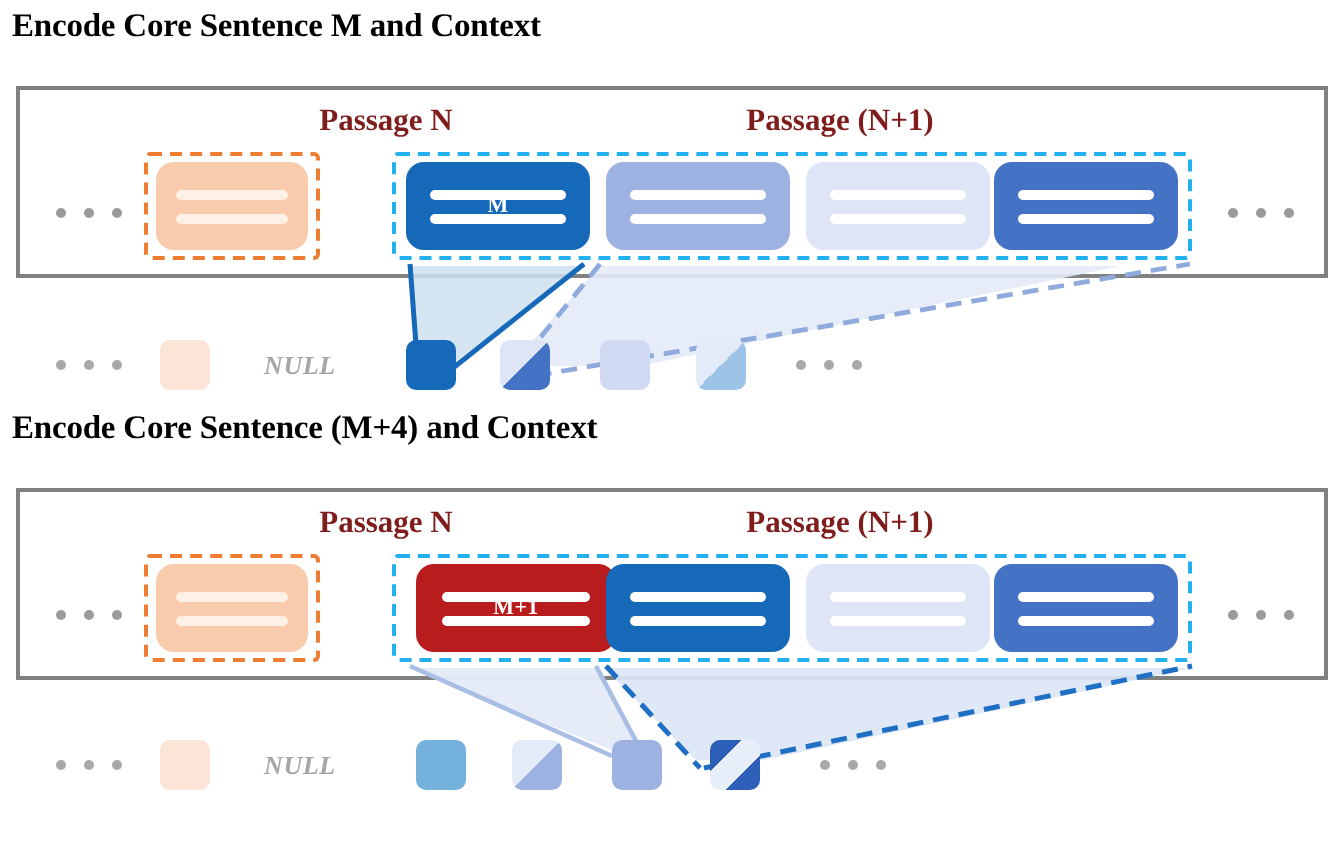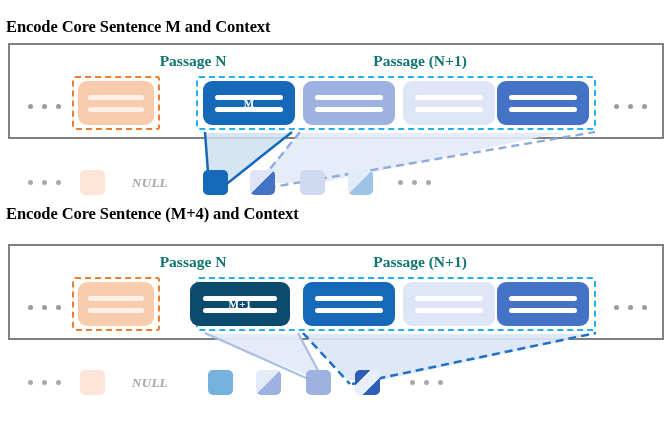--- a/index.html
+++ b/index.html
@@ -25,40 +25,40 @@
   
   .section-title {
     position: absolute;
     font-family: "Liberation Serif", serif;
     font-weight: bold;
     font-size: 16.5px;
     color: #000000;
     letter-spacing: -0.1px;
     white-space: nowrap;
   }
-  .title-top { left: 6px; top: 17px; }
+  .title-top { left: 6px; top: 3px; }
   .title-bottom { left: 6px; top: 204px; }
 
   
   .frame {
     position: absolute;
     border: 2px solid #808080;
     background: #ffffff;
     box-sizing: border-box;
   }
   .frame-top    { left: 8px; top: 43px;  width: 656px; height: 96px; }
   .frame-bottom { left: 8px; top: 244px; width: 656px; height: 96px; }
 
   
   .passage-label {
     position: absolute;
     font-family: "Liberation Serif", serif;
     font-weight: bold;
     font-size: 15.5px;
-    color: #0f766e;
+    color: #7f1d1d;
     white-space: nowrap;
     text-align: center;
   }
 
   
   .dots {
     position: absolute;
     display: flex;
     gap: 9px;
     align-items: center;
@@ -266,21 +266,21 @@
   </svg>
 
   <div class="dashbox orange" style="left:72px; top:277px; width:88px; height:54px;"></div>
   <div class="sent orange" style="left:78px; top:282px; width:76px; height:44px; background:#F8CBAD;">
     <div class="bar"></div>
     <div class="bar"></div>
   </div>
 
   <div class="dashbox cyan" style="left:196px; top:277px; width:400px; height:54px;"></div>
 
-  <div class="sent" style="left:190px; top:282px; width:100px; height:44px; background:#0c4a6e;">
+  <div class="sent" style="left:208px; top:282px; width:100px; height:44px; background:#b91c1c;">
     <div class="bar"></div>
     <div class="bar"></div>
     <div class="tag">M+1</div>
   </div>
 
   <div class="sent" style="left:303px; top:282px; width:92px; height:44px; background:#1668B8;">
     <div class="bar"></div>
     <div class="bar"></div>
   </div>
 

